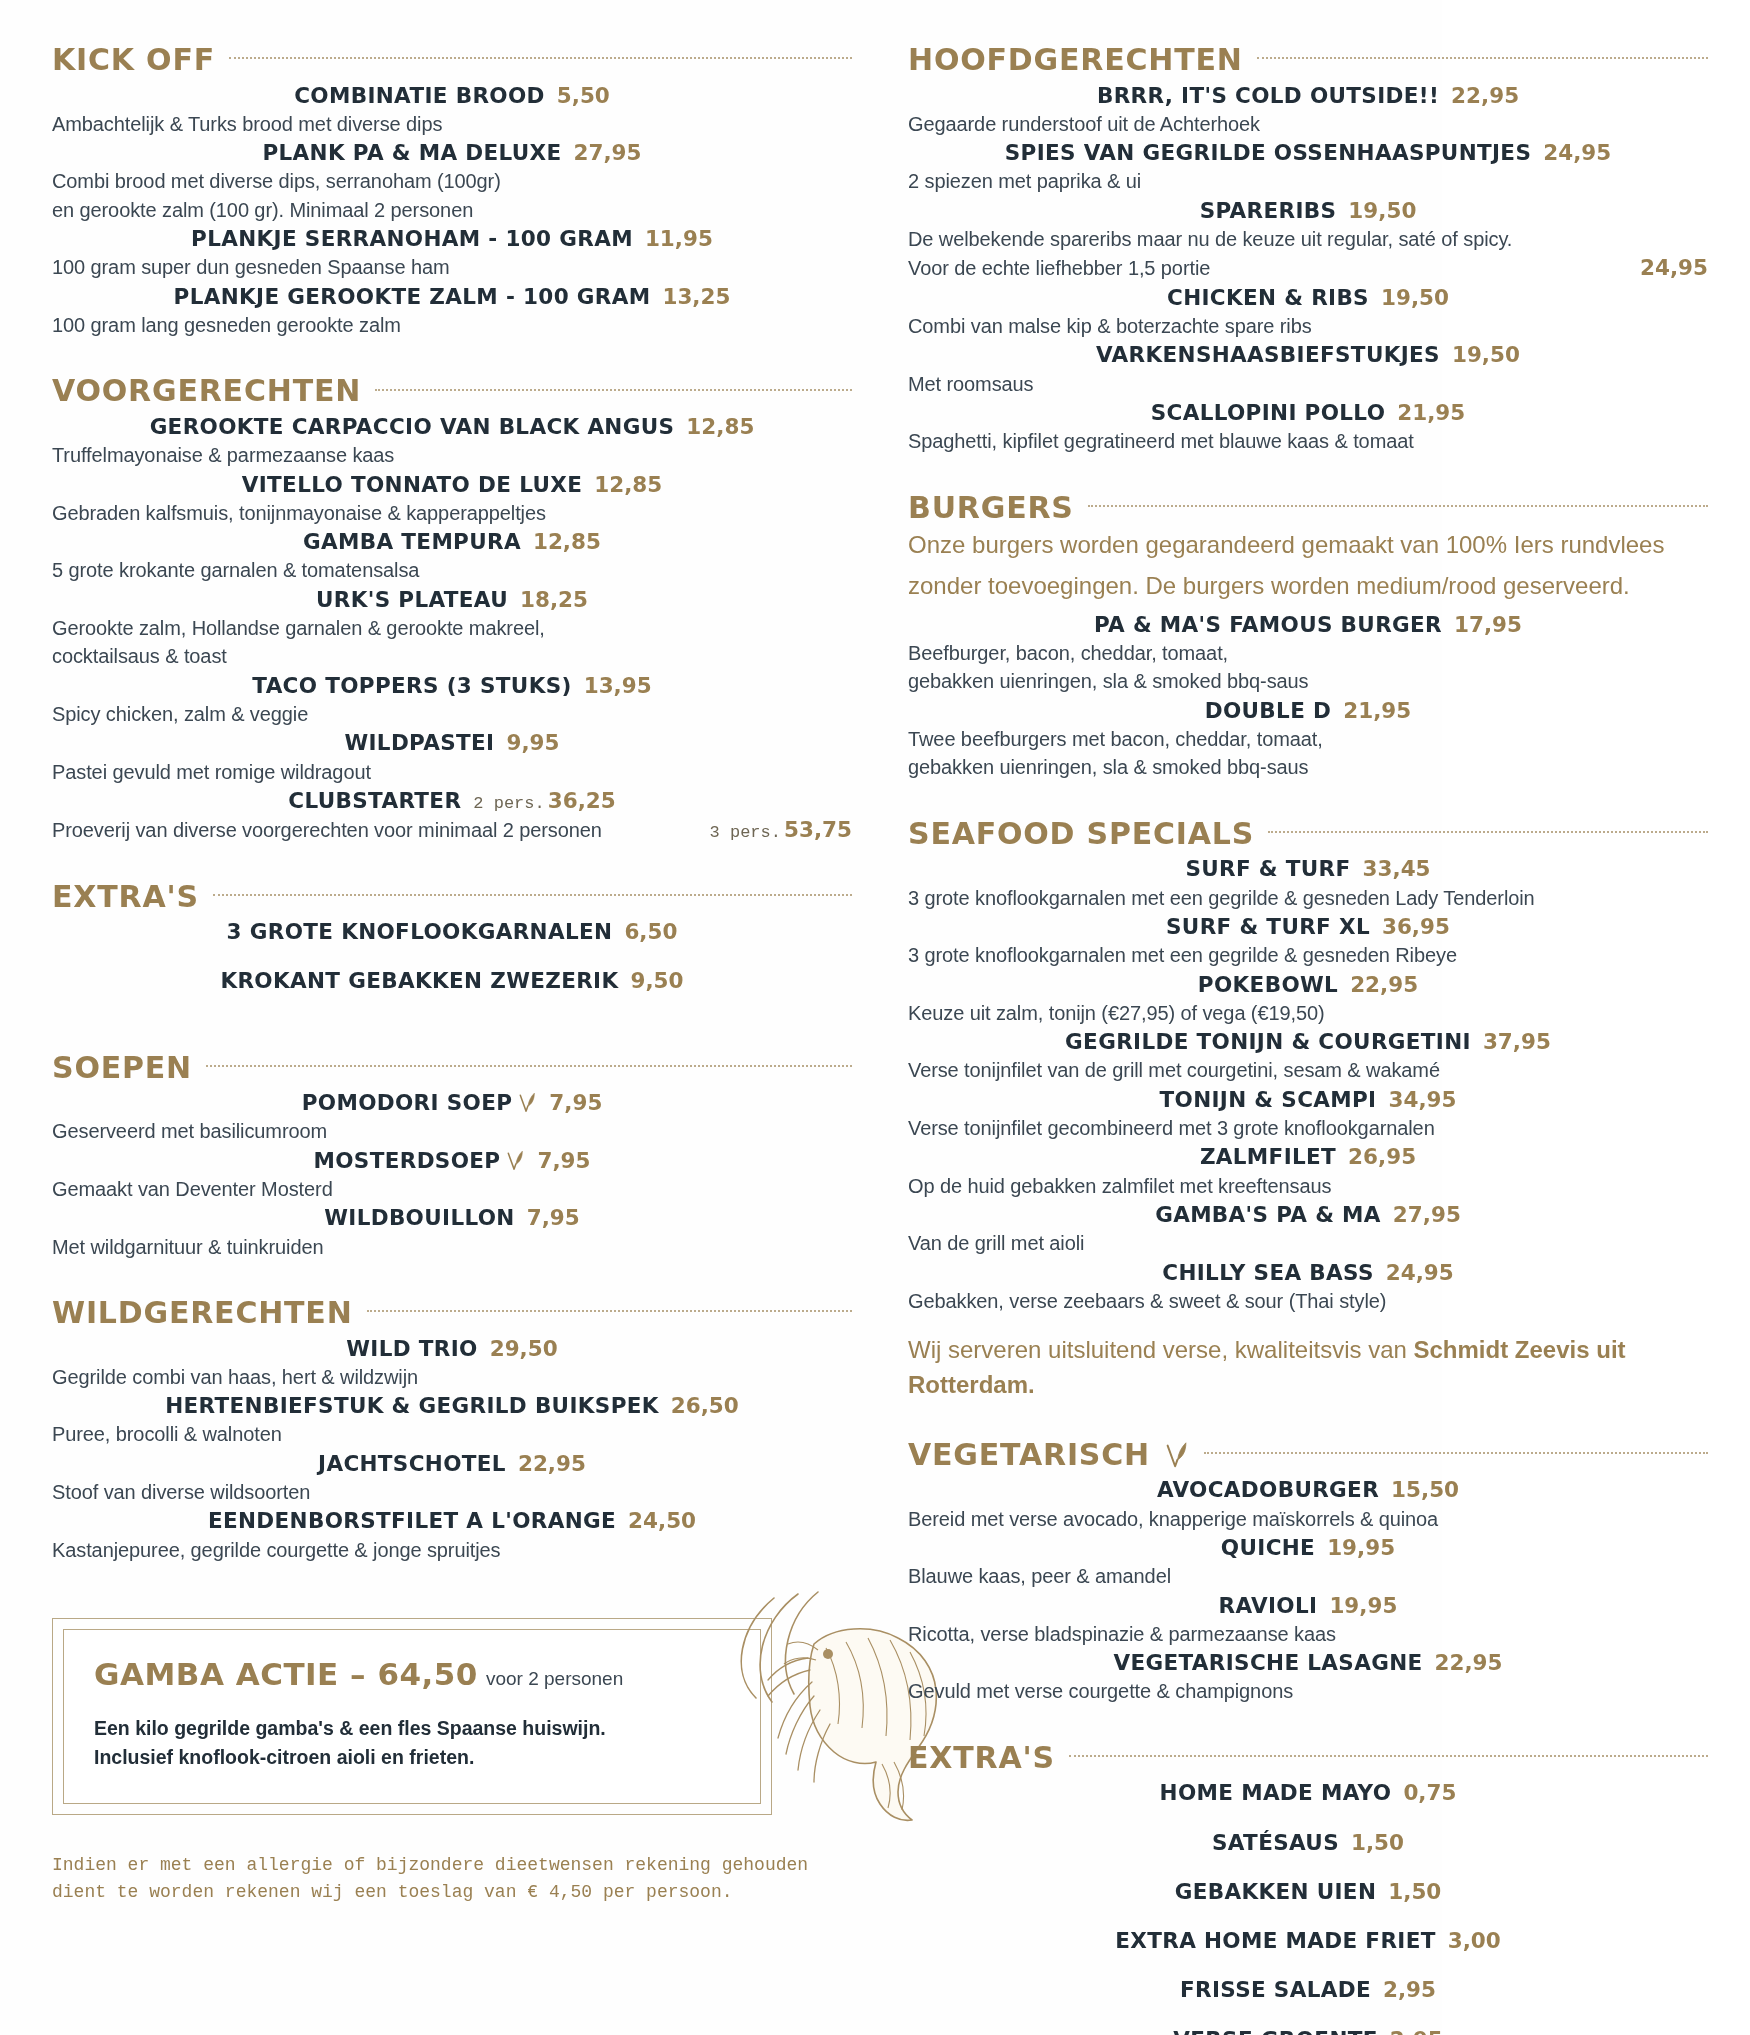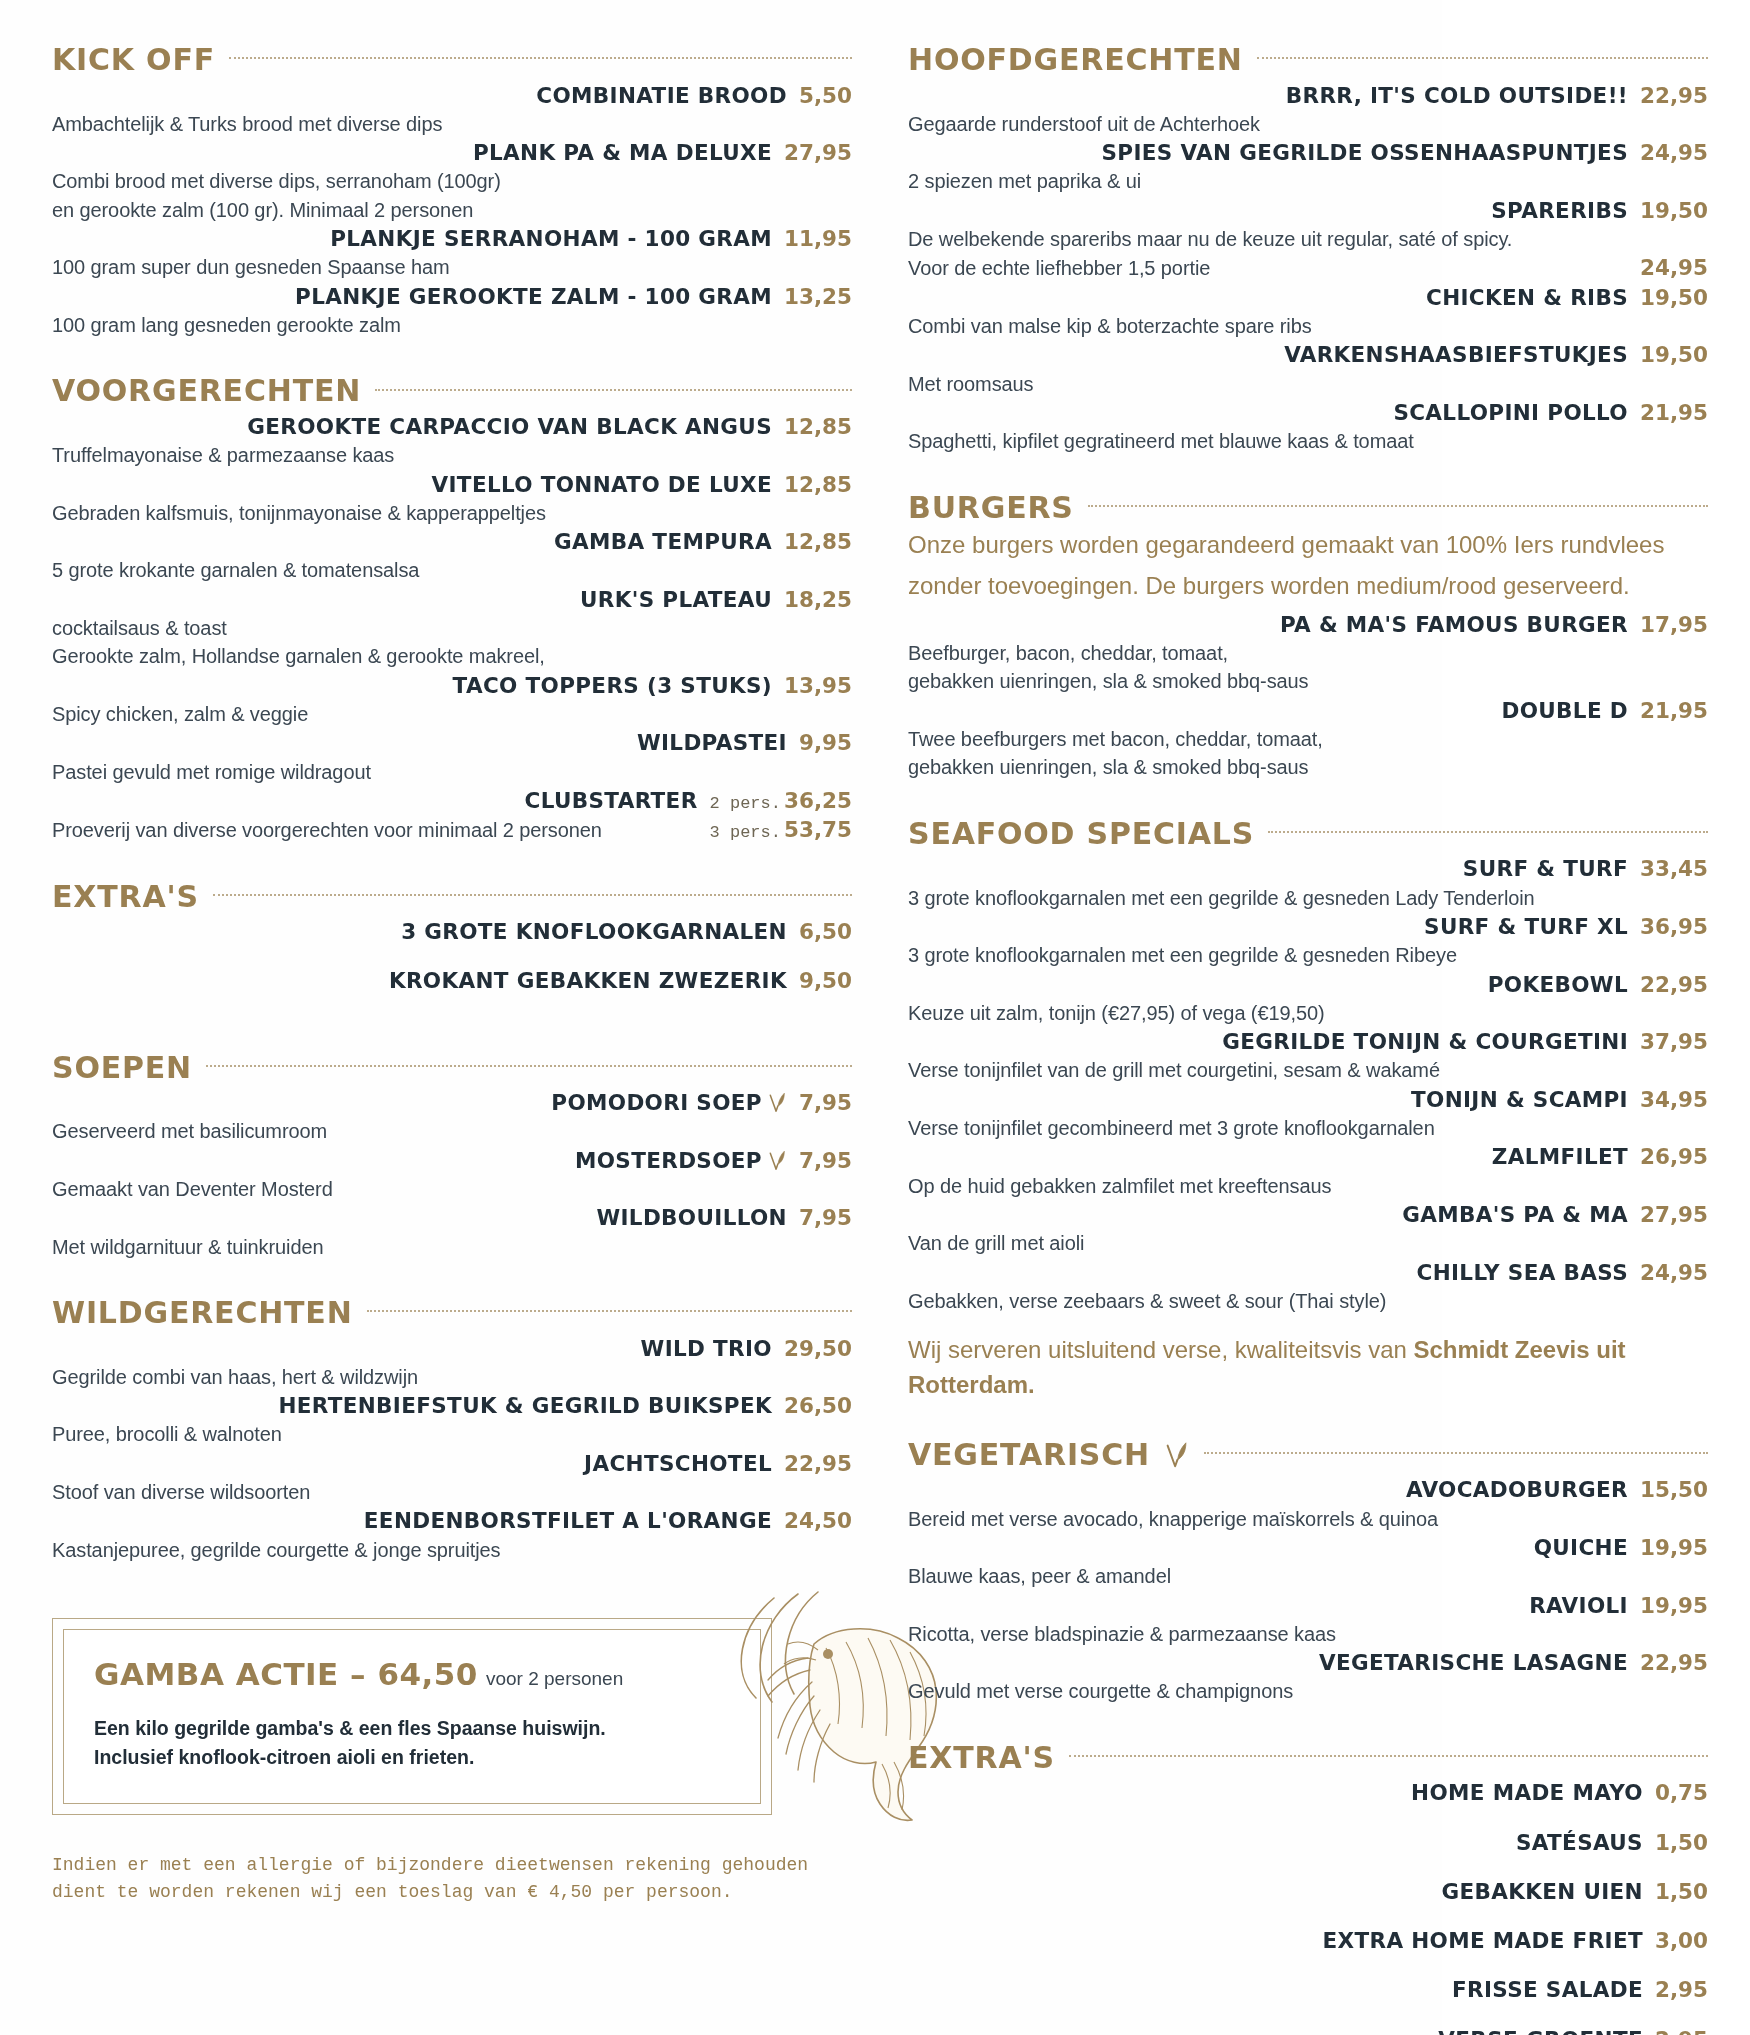--- a/index.html
+++ b/index.html
@@ -61,21 +61,21 @@
     width: 26px;
     height: 30px;
     vertical-align: -4px;
     flex: 0 0 auto;
   }
 
   
   .item {
     display: flex;
     align-items: baseline;
-    justify-content: flex-end;
+    justify-content: center;
     gap: 12px;
   }
   .item-name {
     font-family: "DejaVu Sans", sans-serif;
     font-weight: 700;
     font-size: 21.5px;
     letter-spacing: 0.35px;
     color: #222e38;
     line-height: 1.36;
     display: flex;
@@ -238,22 +238,22 @@
         <div class="desc">Gebraden kalfsmuis, tonijnmayonaise &amp; kapperappeltjes</div>
         <div class="item">
           <span class="item-name">GAMBA TEMPURA</span>
           <span class="price">12,85</span>
         </div>
         <div class="desc">5 grote krokante garnalen &amp; tomatensalsa</div>
         <div class="item">
           <span class="item-name">URK'S PLATEAU</span>
           <span class="price">18,25</span>
         </div>
+        <div class="desc">Gerookte zalm, Hollandse garnalen &amp; gerookte makreel,</div>
         <div class="desc">cocktailsaus &amp; toast</div>
-        <div class="desc">Gerookte zalm, Hollandse garnalen &amp; gerookte makreel,</div>
         <div class="item">
           <span class="item-name">TACO TOPPERS (3 STUKS)</span>
           <span class="price">13,95</span>
         </div>
         <div class="desc">Spicy chicken, zalm &amp; veggie</div>
         <div class="item">
           <span class="item-name">WILDPASTEI</span>
           <span class="price">9,95</span>
         </div>
         <div class="desc">Pastei gevuld met romige wildragout</div>

